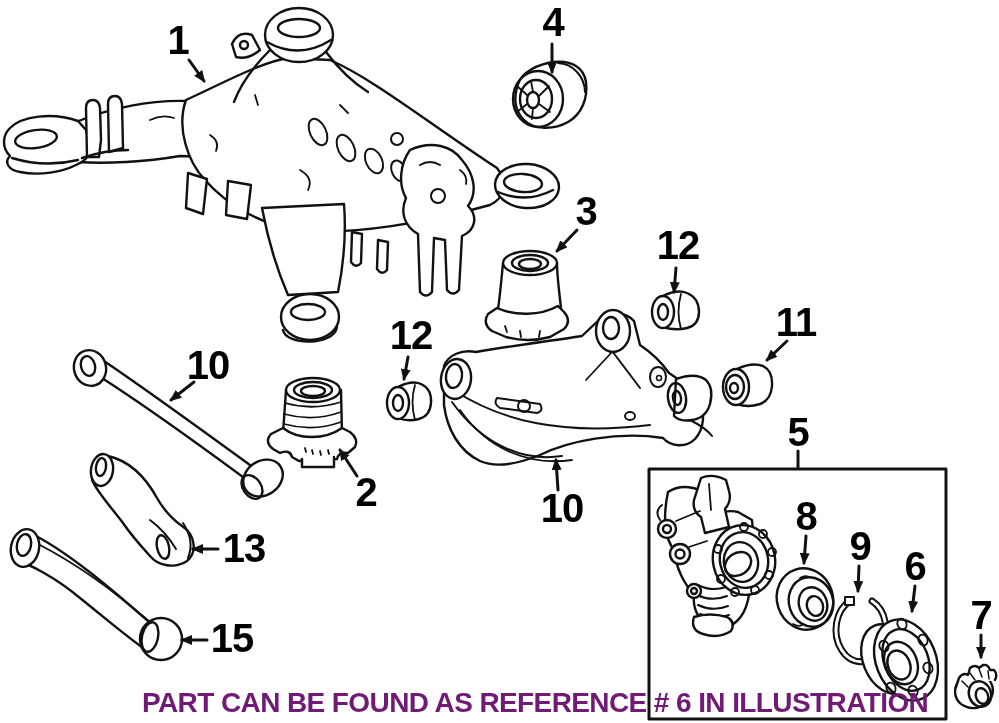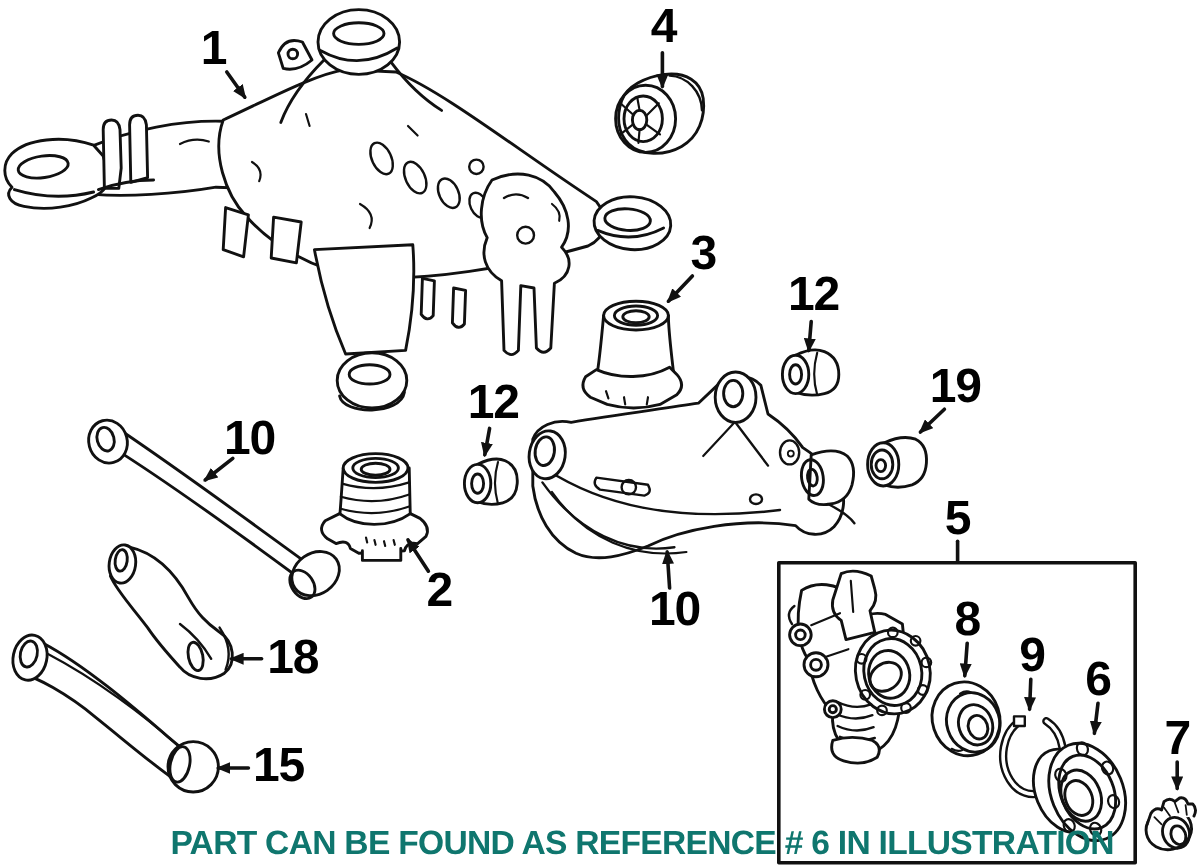--- a/index.html
+++ b/index.html
@@ -310,27 +310,27 @@
     <path d="M 859,566 L 858,591" marker-end="url(#ah)"></path>
     <path d="M 915,586 L 912,611" marker-end="url(#ah)"></path>
     <path d="M 981,635 L 981,657" marker-end="url(#ah)"></path>
   </g>
 </svg>
 
   <div class="callout" style="left:178px;top:40px">1</div>
   <div class="callout" style="left:553px;top:22px">4</div>
   <div class="callout" style="left:586px;top:211px">3</div>
   <div class="callout" style="left:678px;top:245px">12</div>
-  <div class="callout" style="left:796px;top:322px">19</div>
+  <div class="callout" style="left:796px;top:322px">11</div>
   <div class="callout" style="left:411px;top:335px">12</div>
   <div class="callout" style="left:208px;top:365px">10</div>
   <div class="callout" style="left:366px;top:492px">2</div>
   <div class="callout" style="left:562px;top:508px">10</div>
-  <div class="callout" style="left:244px;top:548px">18</div>
+  <div class="callout" style="left:244px;top:548px">13</div>
   <div class="callout" style="left:232px;top:638px">15</div>
   <div class="callout" style="left:798px;top:432px">5</div>
   <div class="callout" style="left:806px;top:516px">8</div>
   <div class="callout" style="left:860px;top:546px">9</div>
   <div class="callout" style="left:915px;top:566px">6</div>
   <div class="callout" style="left:981px;top:615px">7</div>
 
-  <div class="caption" style="color: #0f766e;">PART CAN BE FOUND AS REFERENCE # 6 IN ILLUSTRATION</div>
+  <div class="caption" style="color: #701a75;">PART CAN BE FOUND AS REFERENCE # 6 IN ILLUSTRATION</div>
 </div>
 
 </body></html>

